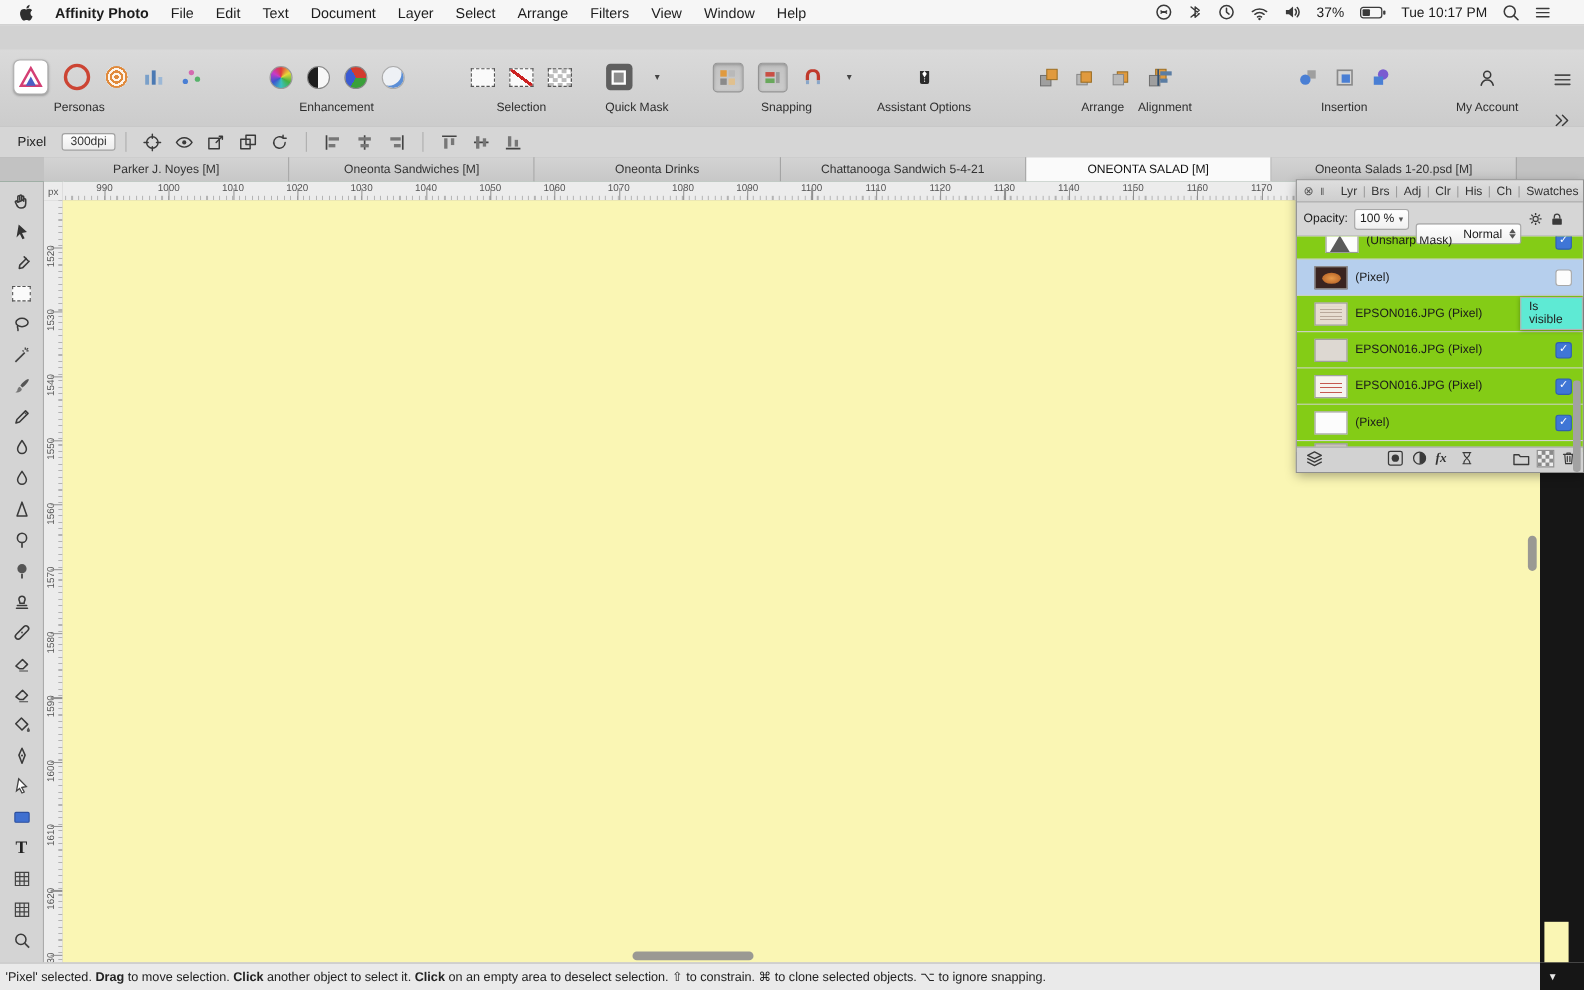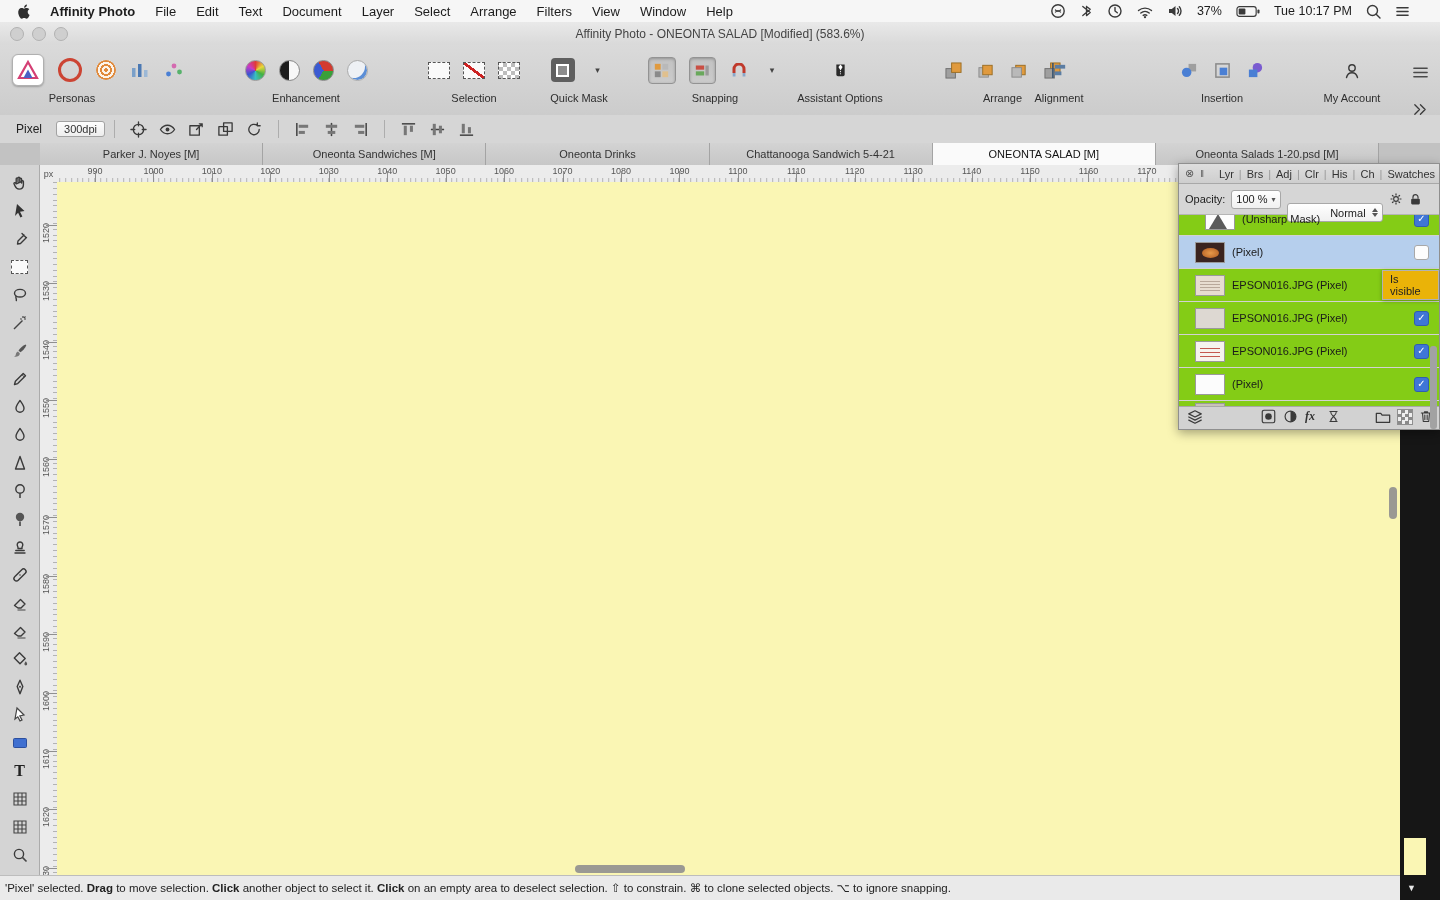--- a/index.html
+++ b/index.html
@@ -177,21 +177,21 @@
   .lcheck.on::after{content:"✓";}
   .lp-footer{position:absolute;left:0;right:0;bottom:0;height:22px;background:#d2d2d2;
              border-top:1px solid #a8a8a8;}
   .lp-ficon{position:absolute;top:2px;display:inline-flex;align-items:center;cursor:default;}
   .fx-txt{font-style:italic;font-weight:bold;font-size:12px;color:#333;
           font-family:"Liberation Serif","DejaVu Serif",serif;}
   .checker{width:14px;height:14px;border:1px solid #8f8f8f;
            background:conic-gradient(#8a8a8a 0 25%,#eee 0 50%,#8a8a8a 0 75%,#eee 0) 0 0/7px 7px;}
   .lp-scroll{position:absolute;right:2px;top:182px;width:7px;height:83px;background:#a2a2a2;
              border-radius:3px;}
-  .lp-tooltip{position:absolute;left:203px;top:106px;background:#eab308;border:1px solid #b2b2b2;
+  .lp-tooltip{position:absolute;left:203px;top:106px;background:#5eead4;border:1px solid #b2b2b2;
               box-shadow:0 1px 4px rgba(0,0,0,.3);padding:2px 7px;font-size:11px;color:#222;z-index:5;}
 
   
   #statusbar{position:absolute;left:0;top:875px;width:1400px;height:25px;background:#eaeaea;
              border-top:1px solid #bdbdbd;display:flex;align-items:center;font-size:11.5px;color:#222;
              box-sizing:border-box;}
   #status-text{margin-left:5px;white-space:nowrap;}
   #status-text .b{font-weight:bold;}
 </style>
 </head>
@@ -267,28 +267,20 @@
           </svg>
         </span>
         <span class="mb-icon">
           <svg width="15" height="15" viewBox="0 0 16 15" xmlns="http://www.w3.org/2000/svg">
             <path d="M2 3.5h12M2 7.5h12M2 11.5h12" stroke="#3a3a3a" stroke-width="1.4" stroke-linecap="round"></path>
           </svg>
         </span>
       </div>
   </div>
 
-  <div id="titlebar">
-    <div id="traffic">
-      <span class="tl"></span>
-      <span class="tl"></span>
-      <span class="tl"></span>
-    </div>
-    <span>Affinity Photo - ONEONTA SALAD [Modified] (583.6%)</span>
-  </div>
 
   <div id="toolbar">
     <div id="personas">
       <div id="personas-icons">
           <span class="mb-icon">
             <span class="p-logo">
               <svg width="22" height="22" viewBox="0 0 22 22" xmlns="http://www.w3.org/2000/svg">
                 <path d="M11 3L20 19H2z" fill="none" stroke="#d43f74" stroke-width="2.2"></path>
                 <path d="M11 10.5l4.6 8.5H6.4z" fill="#4a5fc4"></path>
               </svg>

